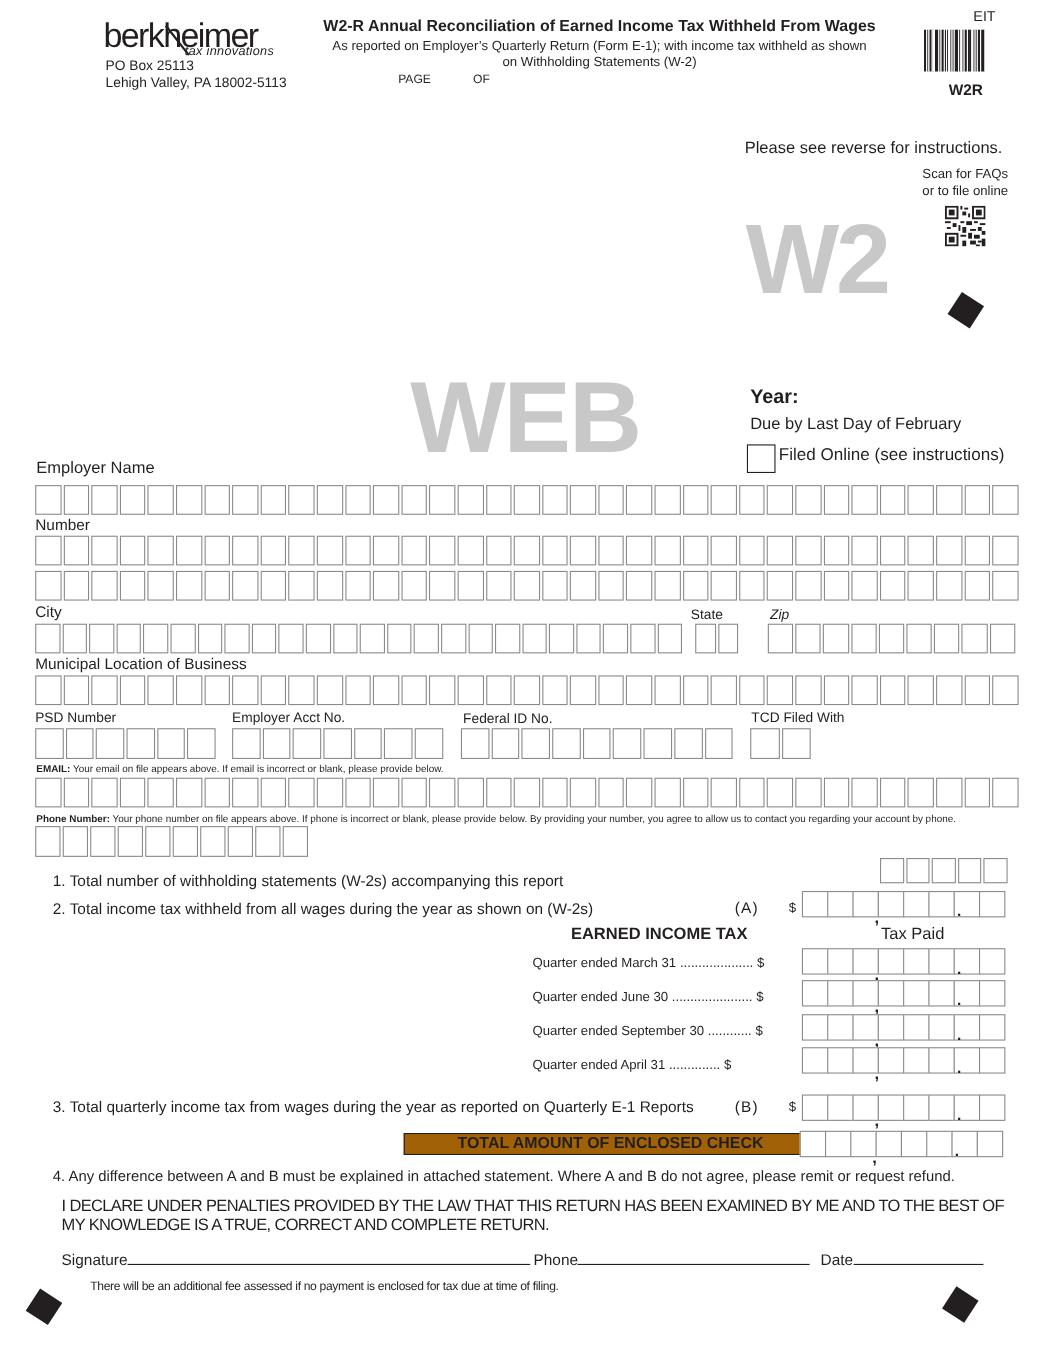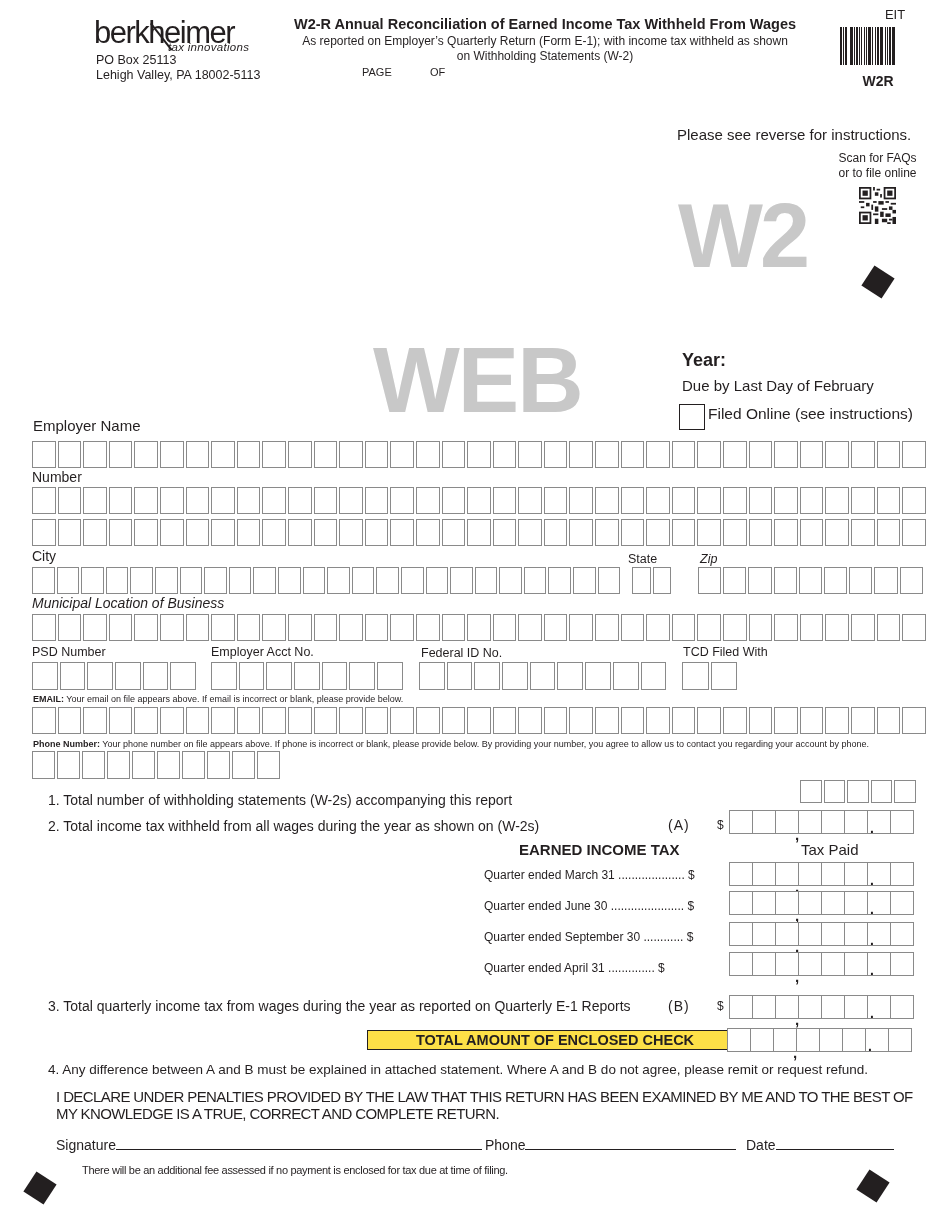--- a/index.html
+++ b/index.html
@@ -32,21 +32,21 @@
   .row{position:absolute;display:flex;}
   .box{box-sizing:border-box;border:1.2px solid #8a8a8a;background:#fff;margin-right:0;}
   .note{font-size:9px;color:#231f20;}
   .line-item{font-size:14px;}
   .money{position:absolute;display:flex;}
   .money .box{width:23.5px;height:24px;margin-right:-0.5px;}
   .sep{position:relative;}
   .comma::after{content:",";position:absolute;left:-4px;bottom:-10px;font-weight:bold;font-size:15px;}
   .dot::after{content:".";position:absolute;left:2px;bottom:-3px;font-weight:bold;font-size:14px;}
   .qtr{font-size:12px;}
-  .total-banner{left:367px;top:1030px;width:376px;height:20px;background:#fde047;border:1.5px solid #231f20;box-sizing:border-box;text-align:center;font-weight:bold;font-size:14.5px;line-height:18px;}
+  .total-banner{left:367px;top:1030px;width:376px;height:20px;background:#a16207;border:1.5px solid #231f20;box-sizing:border-box;text-align:center;font-weight:bold;font-size:14.5px;line-height:18px;}
   .declare{left:56px;top:1088px;width:860px;font-size:15px;line-height:17px;letter-spacing:-0.6px;}
   .sig{top:1137px;font-size:14px;}
   .sigline{display:inline-block;border-bottom:1px solid #231f20;height:12px;vertical-align:baseline;}
   .fees{left:82px;top:1163px;font-size:11px;line-height:15px;letter-spacing:-0.3px;}
 </style>
 </head>
 <body>
 
 <div class="abs logo">berkheimer</div>
 <div class="abs logo-slash"></div>
@@ -316,21 +316,21 @@
     <div class="box" style="width: 23.2px; height: 27px; margin-right: 2px;"></div>
     <div class="box" style="width: 23.2px; height: 27px; margin-right: 2px;"></div>
     <div class="box" style="width: 23.2px; height: 27px; margin-right: 2px;"></div>
     <div class="box" style="width: 23.2px; height: 27px; margin-right: 2px;"></div>
     <div class="box" style="width: 23.2px; height: 27px; margin-right: 2px;"></div>
     <div class="box" style="width: 23.2px; height: 27px; margin-right: 2px;"></div>
     <div class="box" style="width: 23.2px; height: 27px; margin-right: 2px;"></div>
     <div class="box" style="width: 23.2px; height: 27px; margin-right: 2px;"></div>
   </div>
 
-<div class="abs lbl" style="left:32px;top:595px;font-size:14px;font-style:italic;">Municipal Location of Business</div>
+<div class="abs lbl" style="left:32px;top:595px;font-size:14px;">Municipal Location of Business</div>
 <div class="row boxrow" style="left:32px;top:614px;">
     <div class="box" style="width: 23.6px; height: 27px; margin-right: 2px;"></div>
     <div class="box" style="width: 23.6px; height: 27px; margin-right: 2px;"></div>
     <div class="box" style="width: 23.6px; height: 27px; margin-right: 2px;"></div>
     <div class="box" style="width: 23.6px; height: 27px; margin-right: 2px;"></div>
     <div class="box" style="width: 23.6px; height: 27px; margin-right: 2px;"></div>
     <div class="box" style="width: 23.6px; height: 27px; margin-right: 2px;"></div>
     <div class="box" style="width: 23.6px; height: 27px; margin-right: 2px;"></div>
     <div class="box" style="width: 23.6px; height: 27px; margin-right: 2px;"></div>
     <div class="box" style="width: 23.6px; height: 27px; margin-right: 2px;"></div>

